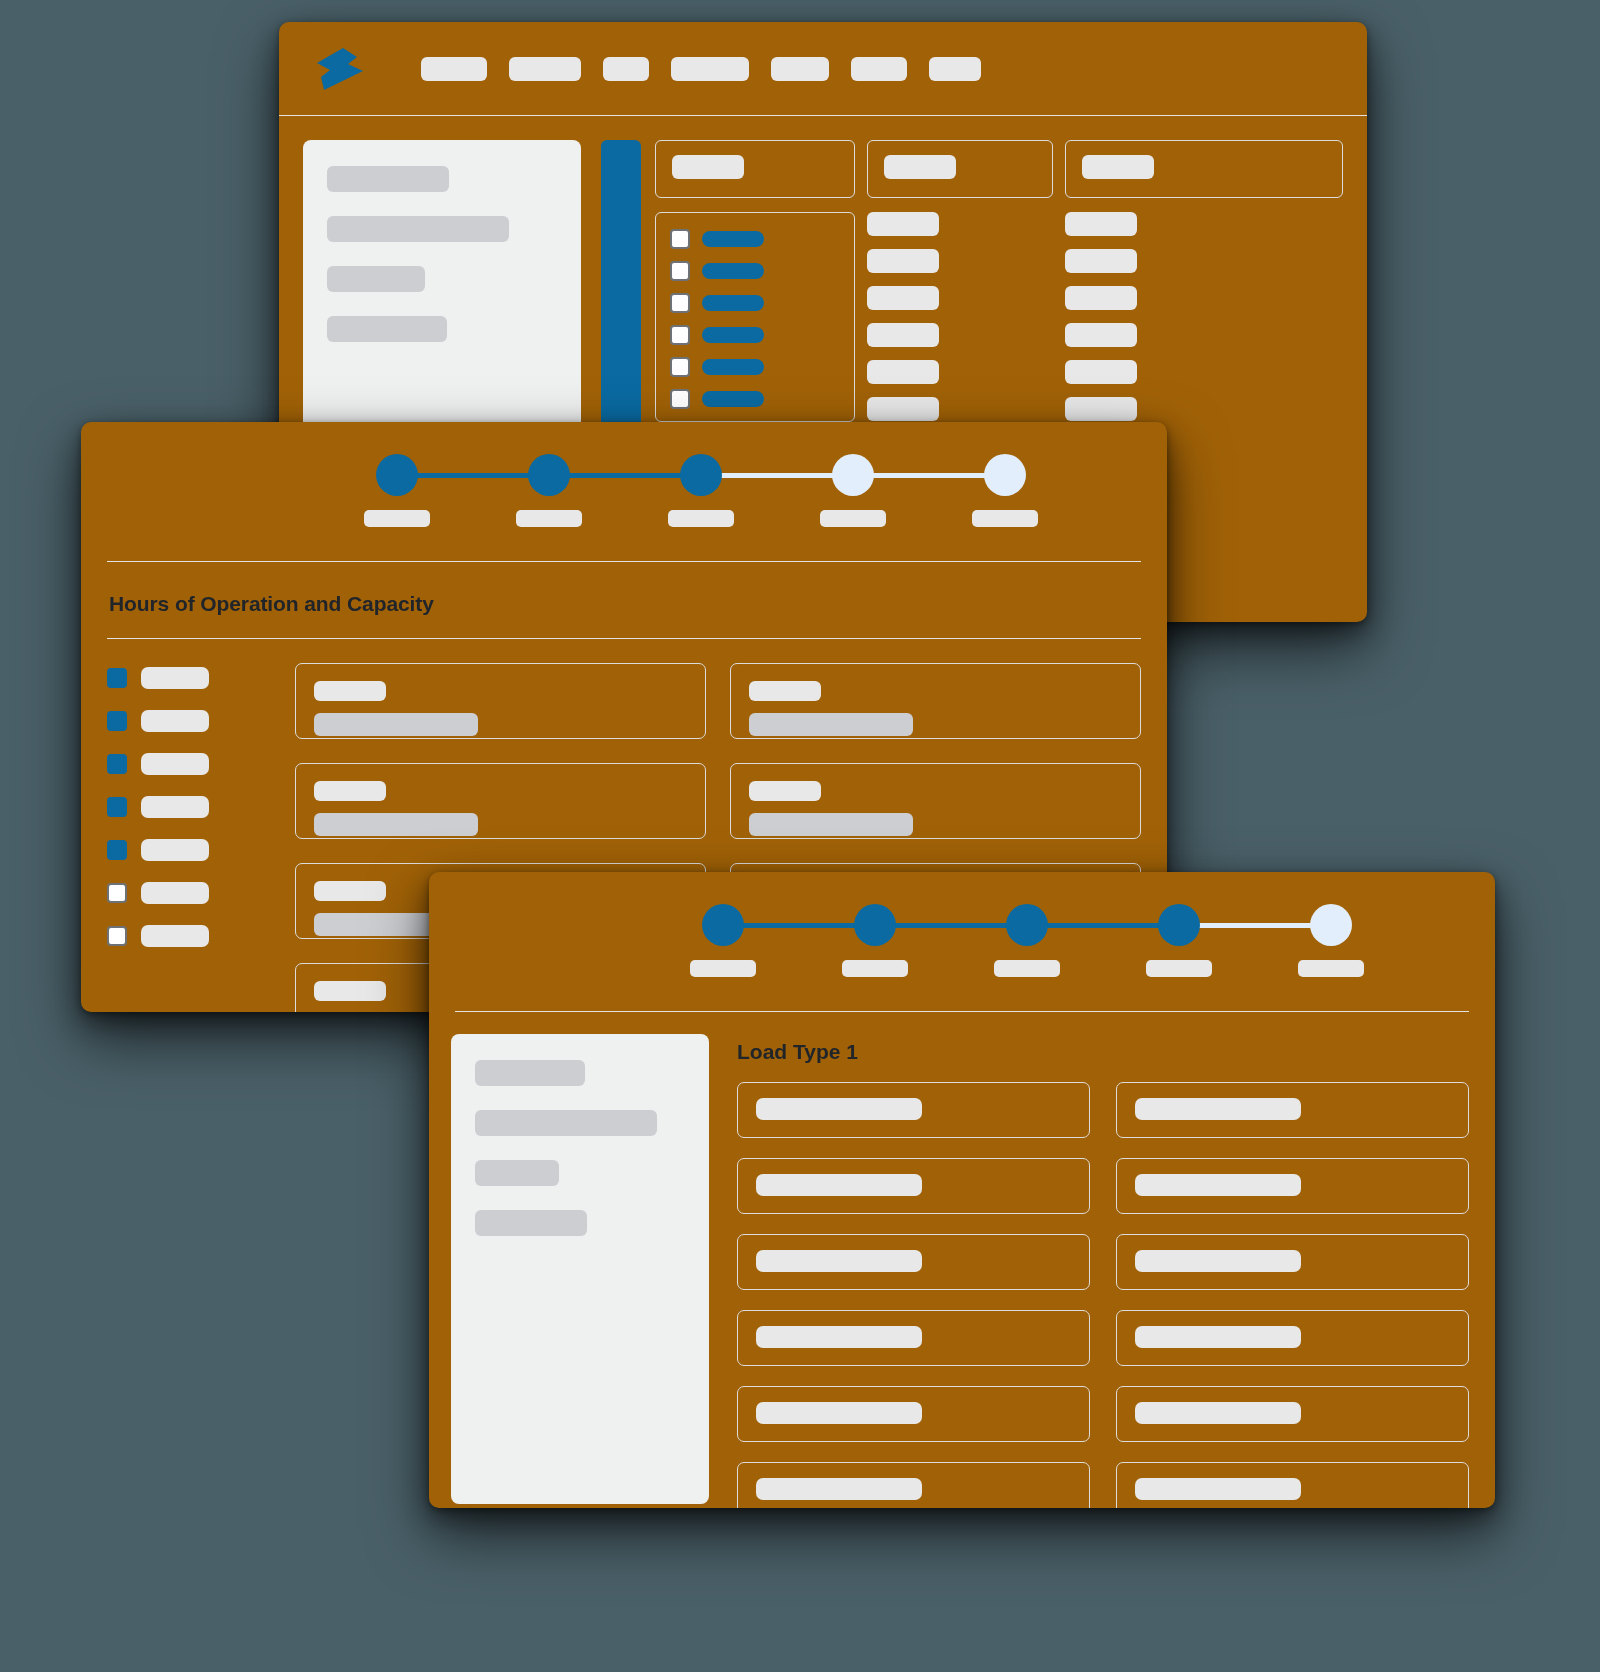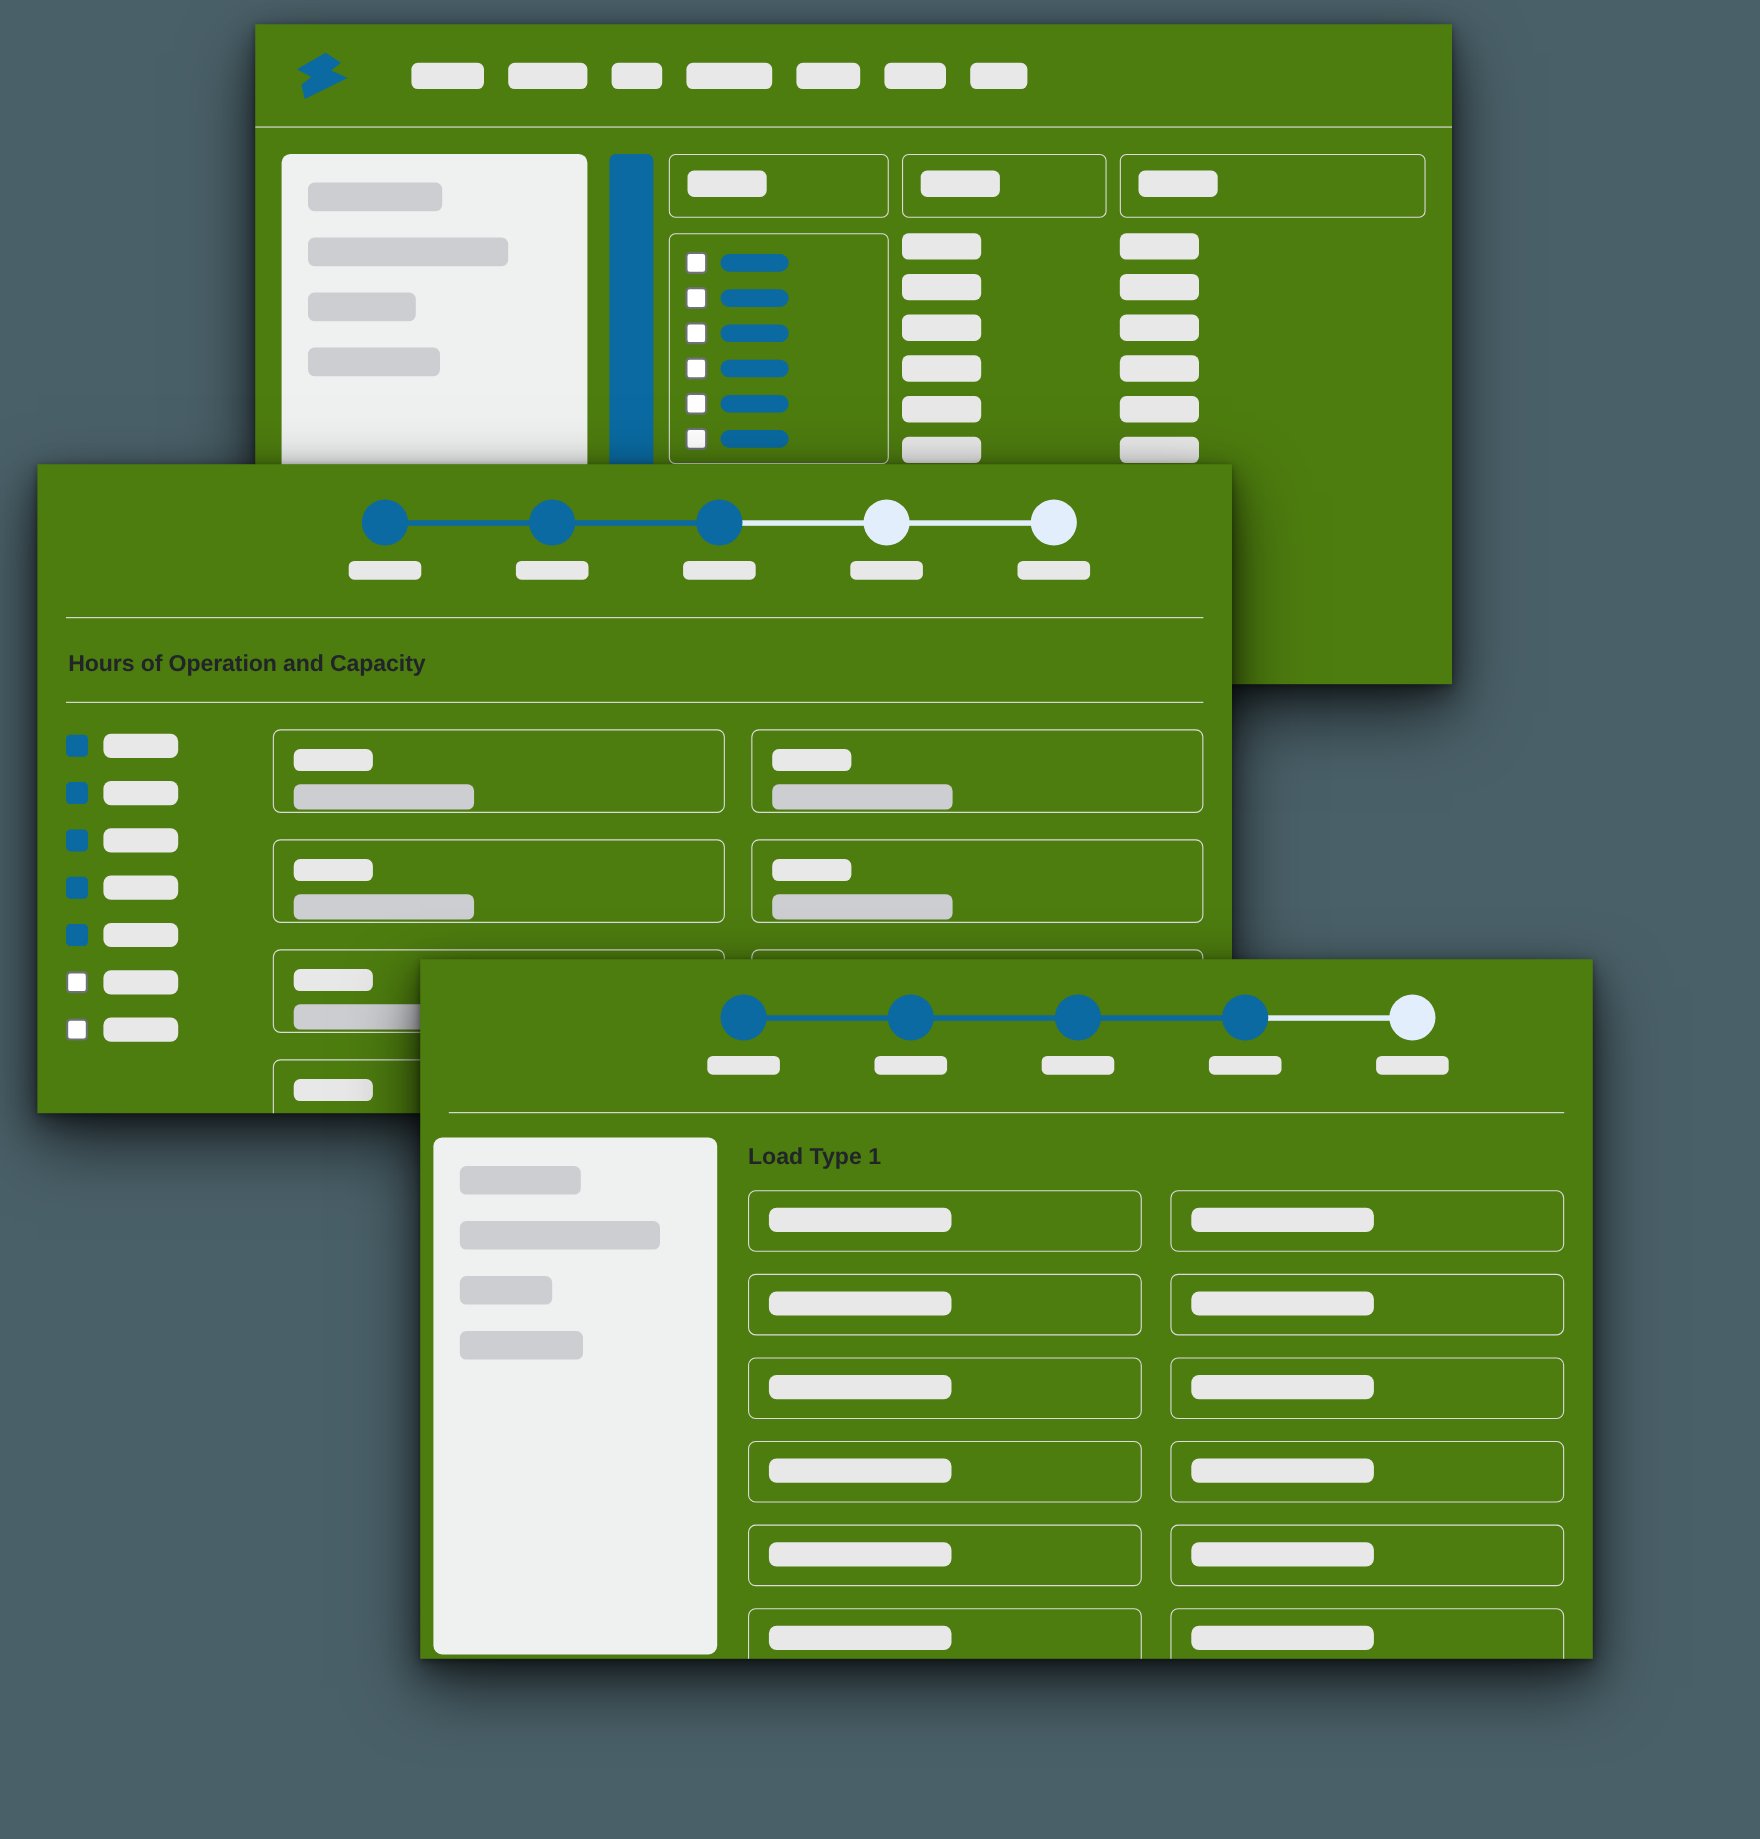--- a/index.html
+++ b/index.html
@@ -19,26 +19,27 @@
   
   .sk {
     background: #e8e8e8;
     border-radius: 6px;
     display: block;
   }
   .sk.dark { background: #cdced2; }
 
   .card {
     position: absolute;
-    background: #4d7c0f;
-    border-radius: 0;
+    background: #a16207;
+    border-radius: 10px;
     box-shadow: 0 26px 60px rgba(0,0,0,0.62),
                 0 10px 24px rgba(0,0,0,0.45),
                 0 2px 6px rgba(0,0,0,0.35);
     overflow: hidden;
+    margin-left: 47px;
   }
 
   
   #card-app {
     left: 232px;
     top: 22px;
     width: 1088px;
     height: 600px;
     z-index: 1;
   }
@@ -228,21 +229,21 @@
   #card-load {
     left: 382px;
     top: 872px;
     width: 1066px;
     height: 636px;
     z-index: 3;
   }
 
   #card-load .stepper { padding-left: 178px; }
 
-  .load-body { display: flex; padding: 22px 26px 0 12px; }
+  .load-body { display: flex; padding: 22px 26px 0 22px; }
 
   .load-aside {
     width: 258px;
     flex: 0 0 258px;
     background: #eff0f0;
     border-radius: 8px;
     padding: 26px 24px;
     height: 470px;
   }
   .load-aside .sk { margin-bottom: 24px; }

